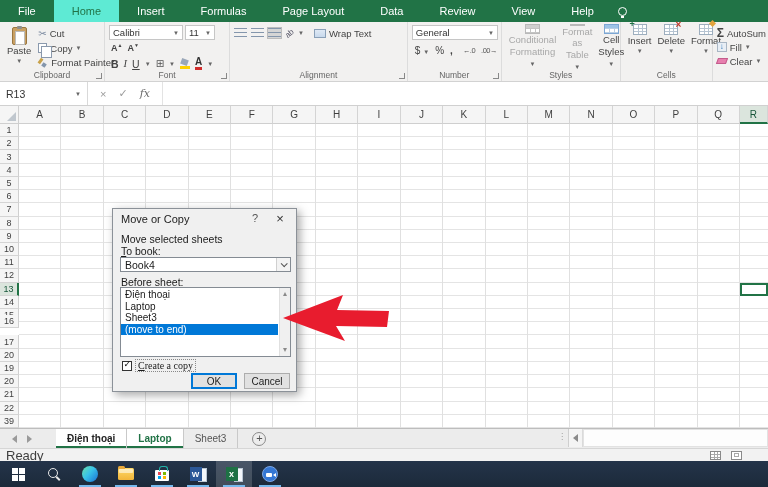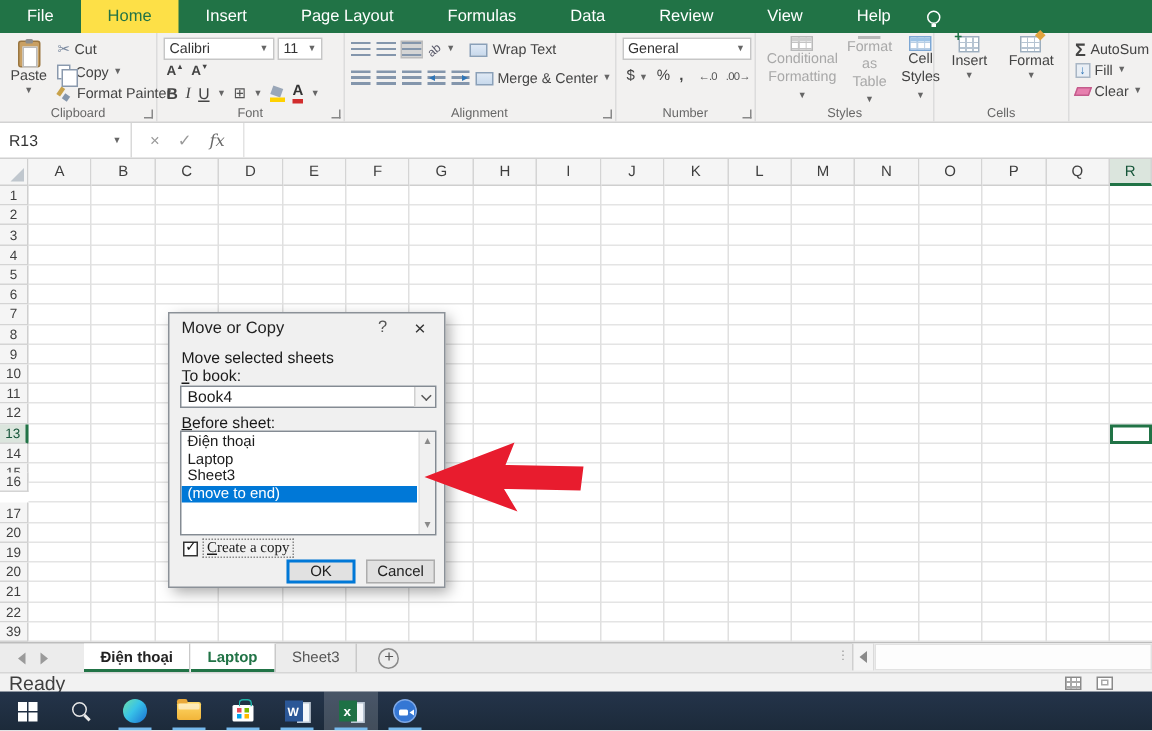--- a/index.html
+++ b/index.html
@@ -3,21 +3,21 @@
 <meta charset="utf-8">
 <style>
   * { margin:0; padding:0; box-sizing:border-box; }
   html,body { width:768px; height:487px; }
   body { font-family:"Liberation Sans","DejaVu Sans",sans-serif; font-size:10px; color:#444; }
   .screen { position:relative; width:768px; height:487px; background:#fff; overflow:hidden; }
 
   
   .tabrow { position:absolute; left:0; top:0; width:768px; height:22px; background:#217346; display:flex; align-items:stretch; }
   .rtab { color:#fff; font-size:11px; padding:0 18px; display:flex; align-items:center; cursor:default; }
-  .rtab.active { background:#fde047; color:#217346; }
+  .rtab.active { background:#5eead4; color:#217346; }
   .tellme { display:flex; align-items:center; color:#fff; font-size:10.5px; margin-left:6px; gap:5px; }
   .bulb { width:9px; height:9px; border:1px solid #fff; border-radius:50%; position:relative; }
   .bulb::after { content:""; position:absolute; left:2.5px; top:8px; width:3px; height:2px; background:#fff; }
 
   
   .ribbon { position:absolute; left:0; top:22px; width:768px; height:60px; background:#f2f1f0; border-bottom:1px solid #d2d2d2; display:flex; }
   .rgroup { position:relative; height:100%; border-right:1px solid #dcdcdc; padding:3px 2px 12px 4px; }
   .glabel { position:absolute; bottom:1px; left:0; right:0; text-align:center; font-size:8.5px; color:#666; }
   .launcher { position:absolute; right:2px; bottom:2px; width:6px; height:6px; border-right:1px solid #888; border-bottom:1px solid #888; }
   .smallrow { display:flex; align-items:center; gap:3px; font-size:9.5px; color:#444; height:13px; white-space:nowrap; }
@@ -203,22 +203,22 @@
 </head>
 <body>
 
 <div class="screen">
 
   <div class="tabrow">
     <div id="ribbonTabs" style="display:flex;">
         <div class="rtab">File</div>
         <div class="rtab active">Home</div>
         <div class="rtab">Insert</div>
+        <div class="rtab">Formulas</div>
         <div class="rtab">Page Layout</div>
-        <div class="rtab">Formulas</div>
         <div class="rtab">Data</div>
         <div class="rtab">Review</div>
         <div class="rtab">View</div>
         <div class="rtab">Help</div>
       </div>
     <div class="tellme">
       <span class="bulb"></span>
     </div>
   </div>
 
@@ -284,32 +284,20 @@
         <span class="al-ic"></span>
         <span class="al-ic"></span>
         <span class="al-ic sel"></span>
         <span class="orient">ab</span>
         <span class="dd">▼</span>
         <span class="al-lbl" style="margin-left:6px;">
           <span class="wrap-ic"></span>
           <span>Wrap Text</span>
         </span>
       </div>
-      <div class="alrow" style="margin-top:3px;">
-        <span class="al-ic"></span>
-        <span class="al-ic"></span>
-        <span class="al-ic"></span>
-        <span class="indent-ic l"></span>
-        <span class="indent-ic r"></span>
-        <span class="al-lbl">
-          <span class="merge-ic"></span>
-          <span>Merge &amp; Center</span>
-          <span class="dd">▼</span>
-        </span>
-      </div>
       <div class="glabel">Alignment</div>
       <div class="launcher"></div>
     </div>
 
     <div class="rgroup g-number">
       <div class="combo" style="width:86px;">
         <span>General</span>
           <span class="dd">▼</span>
       </div>
       <div class="numrow2">
@@ -339,20 +327,25 @@
         <span>Cell</span>
         <span><span>Styles</span> <span class="dd">▼</span></span>
       </div>
       <div class="glabel">Styles</div>
     </div>
 
     <div class="rgroup g-cells">
       <div class="bigbtn">
         <span class="cell-ic ins"></span>
         <span>Insert</span>
+        <span class="dd">▼</span>
+      </div>
+      <div class="bigbtn">
+        <span class="cell-ic del"></span>
+        <span>Delete</span>
         <span class="dd">▼</span>
       </div>
       <div class="bigbtn">
         <span class="cell-ic fmt"></span>
         <span>Format</span>
         <span class="dd">▼</span>
       </div>
       <div class="glabel">Cells</div>
     </div>
 

